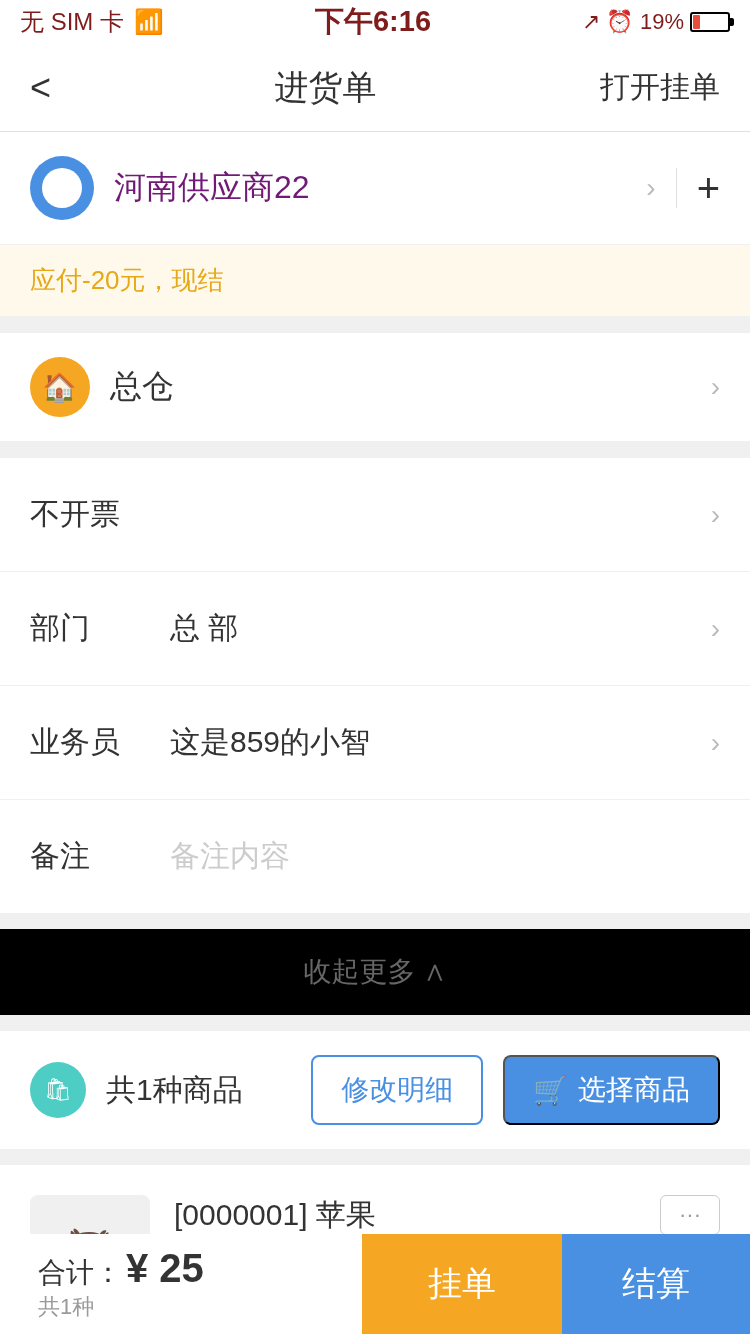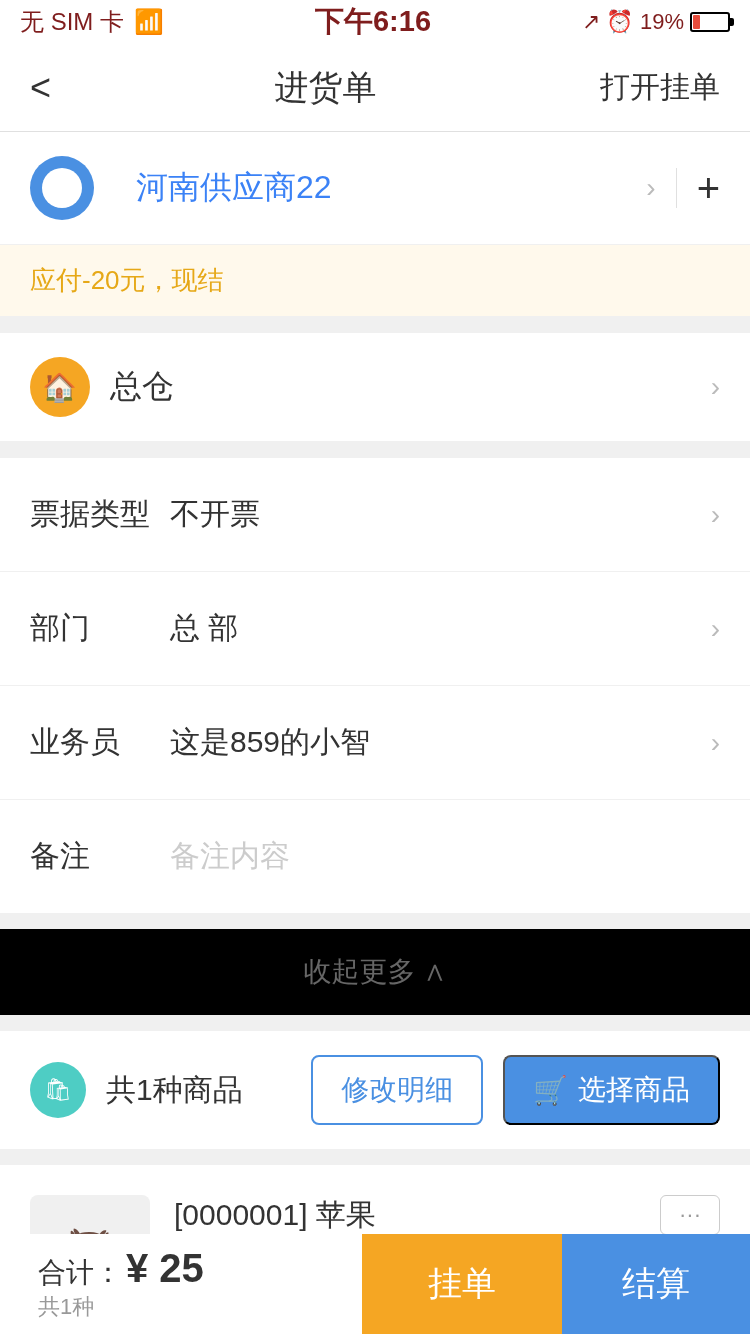--- a/index.html
+++ b/index.html
@@ -64,21 +64,21 @@
       align-items: center;
       padding: 24px 30px;
       border-bottom: 1px solid #f0f0f0;
     }
     .supplier-avatar {
       width: 64px; height: 64px; border-radius: 50%; background: #4a90e2;
       display: flex; align-items: center; justify-content: center;
       margin-right: 20px; flex-shrink: 0;
     }
     .avatar-inner { width: 40px; height: 40px; background: #fff; border-radius: 50%; }
-    .supplier-name { flex: 1; font-size: 32px; color: #3b82f6; margin-left: 22px; }
+    .supplier-name { flex: 1; font-size: 32px; color: #701a75; }
     .chevron-right {
       color: #bbb; font-size: 28px; margin-left: 10px;
     }
     .divider-v {
       width: 1px; height: 40px; background: #e0e0e0; margin: 0 20px;
     }
     .plus-btn { font-size: 40px; color: #333; }
 
     
     .notice-row {
@@ -290,21 +290,20 @@
       <span class="house-shape">🏠</span>
     </div>
     <span class="warehouse-name">总仓</span>
     <span class="chevron-right">›</span>
   </div>
 </div>
 
 <div class="section">
 
   <div class="form-row">
-    <span class="form-label">票据类型</span>
     <span class="form-value">不开票</span>
     <span class="chevron-right">›</span>
   </div>
 
   <div class="form-row">
     <span class="form-label">部门</span>
     <span class="form-value">总 部</span>
     <span class="chevron-right">›</span>
   </div>
 

